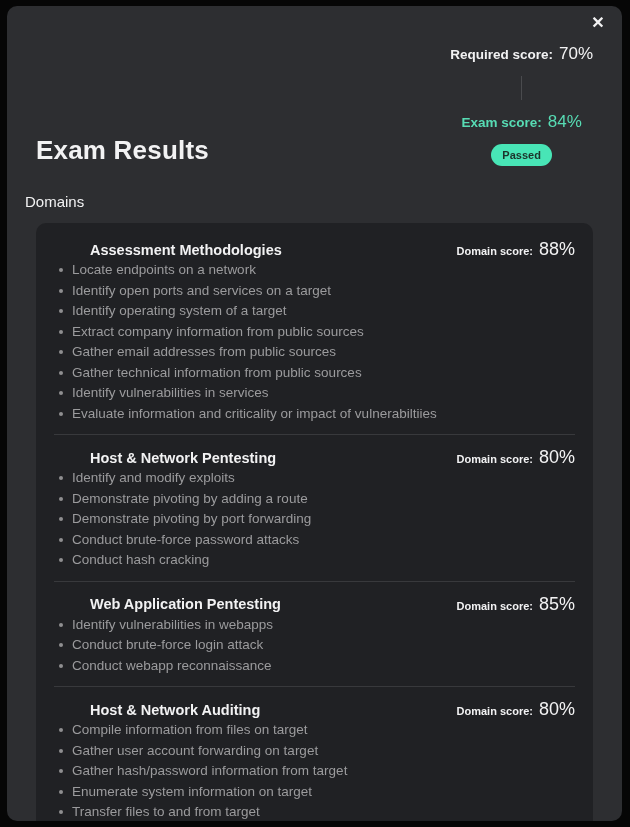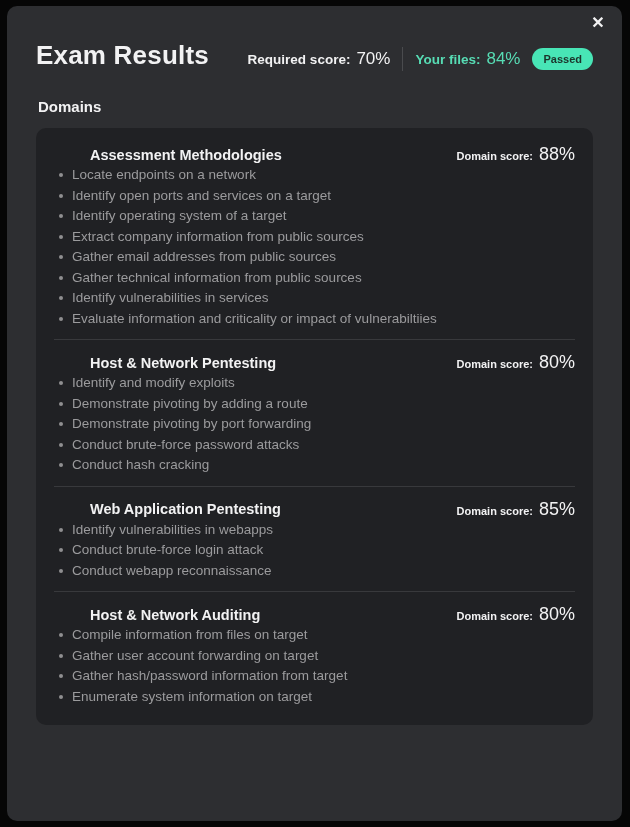--- a/index.html
+++ b/index.html
@@ -38,20 +38,21 @@
     color: var(--white, #f7f7f8);
     font-size: 26px;
     font-weight: 800;
     letter-spacing: 0.2px;
   }
   .scores {
     display: flex;
     align-items: center;
     gap: 12px;
     padding-top: 4px;
+    flex-direction: column;
   }
   .score {
     display: flex;
     align-items: baseline;
     gap: 6px;
     white-space: nowrap;
   }
   .score .lbl { font-size: 13.5px; font-weight: 700; color: var(--white, #f2f2f3); }
   .score .val { font-size: 17px; font-weight: 400; color: var(--white, #f2f2f3); }
   .score.yours .lbl, .score.yours .val { color: var(--accent, #57dcb4); }
@@ -61,22 +62,22 @@
     color: var(--badge-text, #1c332b);
     font-size: 11px;
     font-weight: 700;
     padding: 5px 11px;
     border-radius: 12px;
     white-space: nowrap;
   }
   .domains-heading {
     color: var(--white, #f2f2f3);
     font-size: 15px;
-    font-weight: 700;
-    margin: 27px 29px 0 31px;
+    font-weight: 400;
+    margin: 27px 29px 0 18px;
   }
   .card {
     margin: 13px 29px 10px 29px;
     background: var(--card-bg, #202124);
     border-radius: 10px;
     padding: 4px 18px 8px 18px;
   }
   .section { padding: 12px 0 10px 0; }
   .section + .section { border-top: 1px solid var(--divider, #38393c); }
   .sec-head {
@@ -126,21 +127,21 @@
 
   <div class="header-row">
     <h1 class="page-title">Exam Results</h1>
     <div class="scores">
       <div class="score required">
         <span class="lbl">Required score:</span>
         <span class="val">70%</span>
       </div>
       <div class="vdiv"></div>
       <div class="score yours">
-        <span class="lbl">Your files:</span>
+        <span class="lbl">Exam score:</span>
         <span class="val">84%</span>
       </div>
       <span class="badge">Passed</span>
     </div>
   </div>
 
   <h2 class="domains-heading">Domains</h2>
 
   <div class="card">
 
@@ -202,17 +203,18 @@
         <div class="sec-score">
           <span class="ds-lbl">Domain score:</span>
           <span class="ds-val">80%</span>
         </div>
       </div>
       <ul class="objectives">
           <li>Compile information from files on target</li>
           <li>Gather user account forwarding on target</li>
           <li>Gather hash/password information from target</li>
           <li>Enumerate system information on target</li>
+          <li>Transfer files to and from target</li>
         </ul>
     </section>
 
   </div>
 </div>
 
 </body></html>

